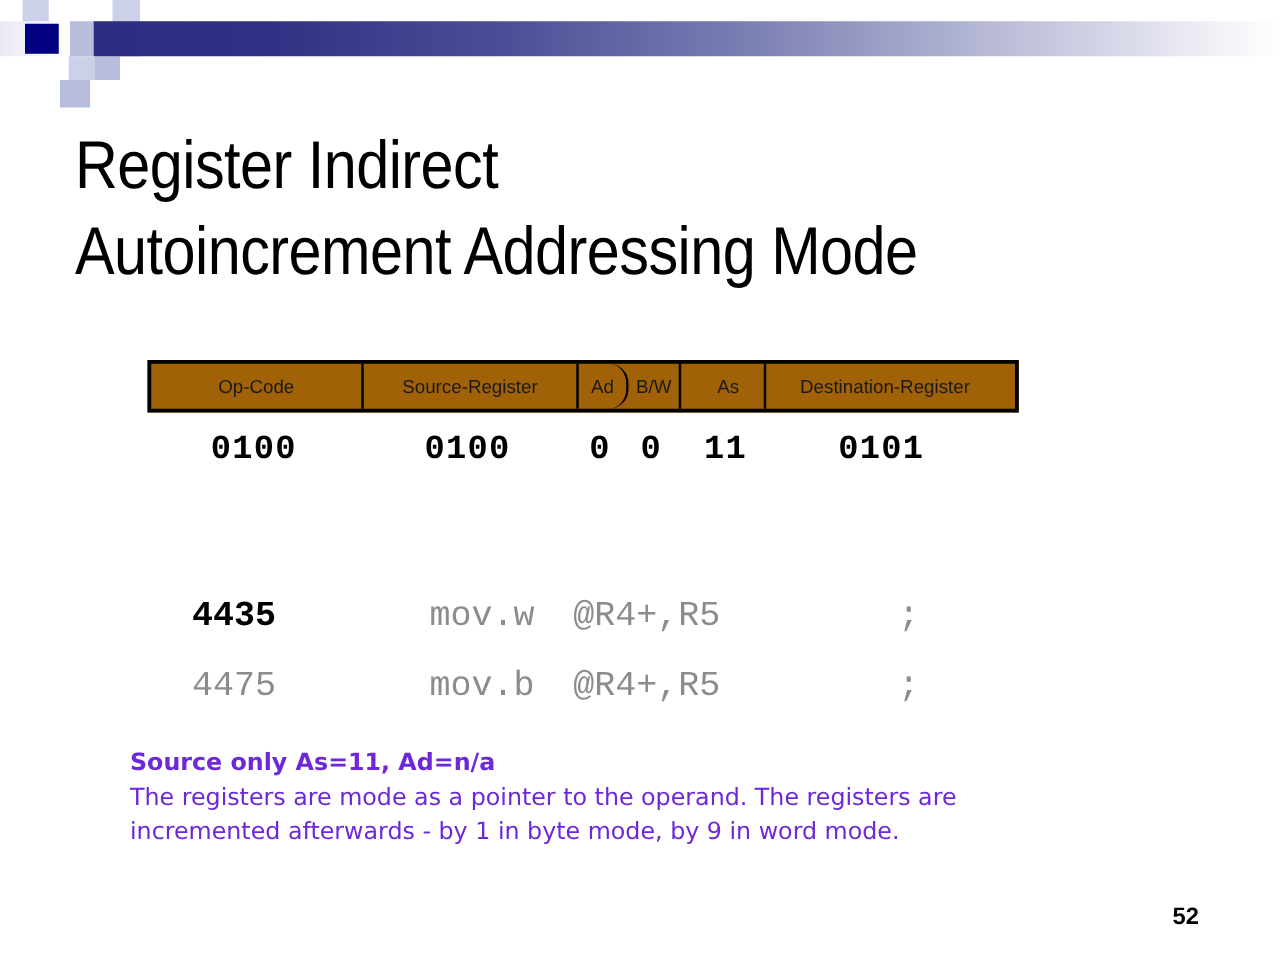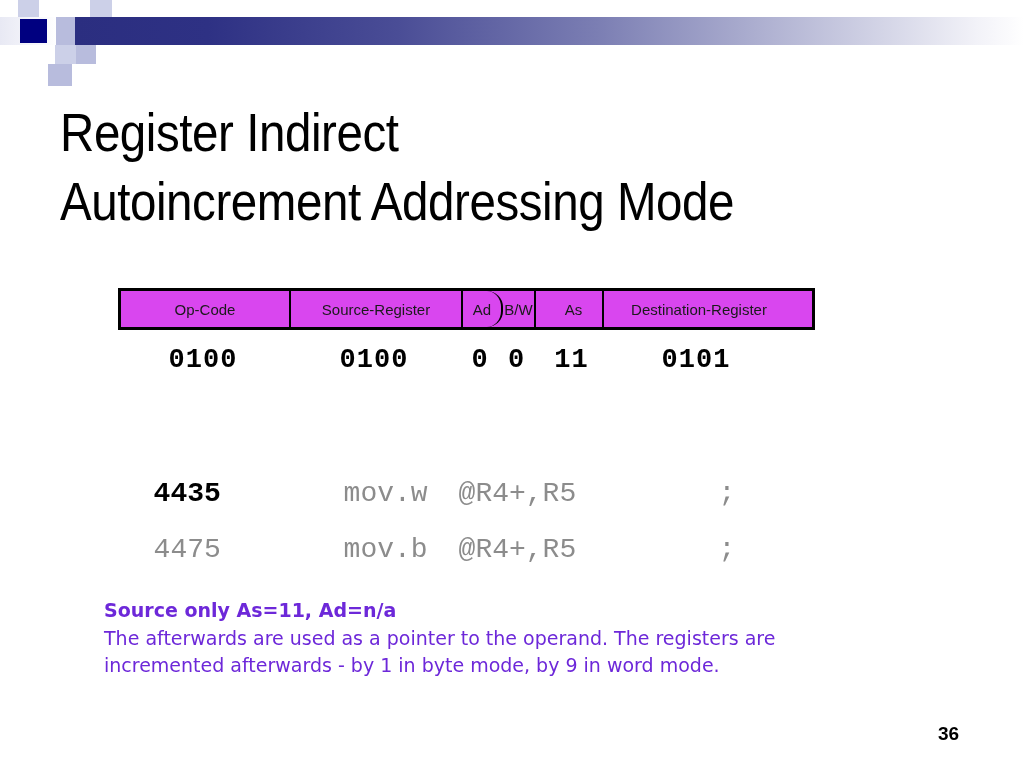--- a/index.html
+++ b/index.html
@@ -76,41 +76,41 @@
   
   #instruction-format-table {
     position: absolute;
     left: 118px;
     top: 288px;
     width: 697px;
     height: 42px;
     border: 3px solid #000000;
     box-sizing: border-box;
     display: flex;
-    background: #d946ef;
+    background: #a16207;
   }
   #instruction-format-table .cell {
     border-right: 2px solid #000000;
     box-sizing: border-box;
     display: flex;
     align-items: center;
     justify-content: center;
     font-family: "Liberation Sans", sans-serif;
     font-size: 15px;
     color: #1a1a1a;
     white-space: nowrap;
     transform-origin: center;
   }
   #instruction-format-table .cell:last-child {
     border-right: none;
   }
   .col-opcode    { width: 170px; }
   .col-srcreg    { width: 172px; }
   .col-ad        { width: 40px; border-radius: 16px;  }
-  .col-bw        { width: 33px;  }
+  .col-bw        { width: 42px;  }
   .col-as        { width: 59px; margin-left: 9px;  }
   .col-dstreg    { width: 190px; }
 
   
   #field-values {
     position: absolute;
     left: 118px;
     top: 342px;
     width: 697px;
     height: 36px;
@@ -242,18 +242,18 @@
   <span class="col-hex">4435</span><span class="col-mnemonic">mov.w</span><span class="col-operands">@R4+,R5</span><span class="col-comment">;</span>
 </div>
 
 <div class="code-row" id="code-row-byte">
   <span class="col-hex">4475</span><span class="col-mnemonic">mov.b</span><span class="col-operands">@R4+,R5</span><span class="col-comment">;</span>
 </div>
 
 <div id="description-block">
   <div id="desc-heading">Source only As=11, Ad=n/a</div>
   <div id="desc-body">
-    <span class="dline">The afterwards are used as a pointer to the operand. The registers are</span>
+    <span class="dline">The registers are mode as a pointer to the operand. The registers are</span>
     <span class="dline">incremented afterwards - by 1 in byte mode, by 9 in word mode.</span>
   </div>
 </div>
 
-<div id="page-number">36</div>
+<div id="page-number">52</div>
 
 </body></html>

